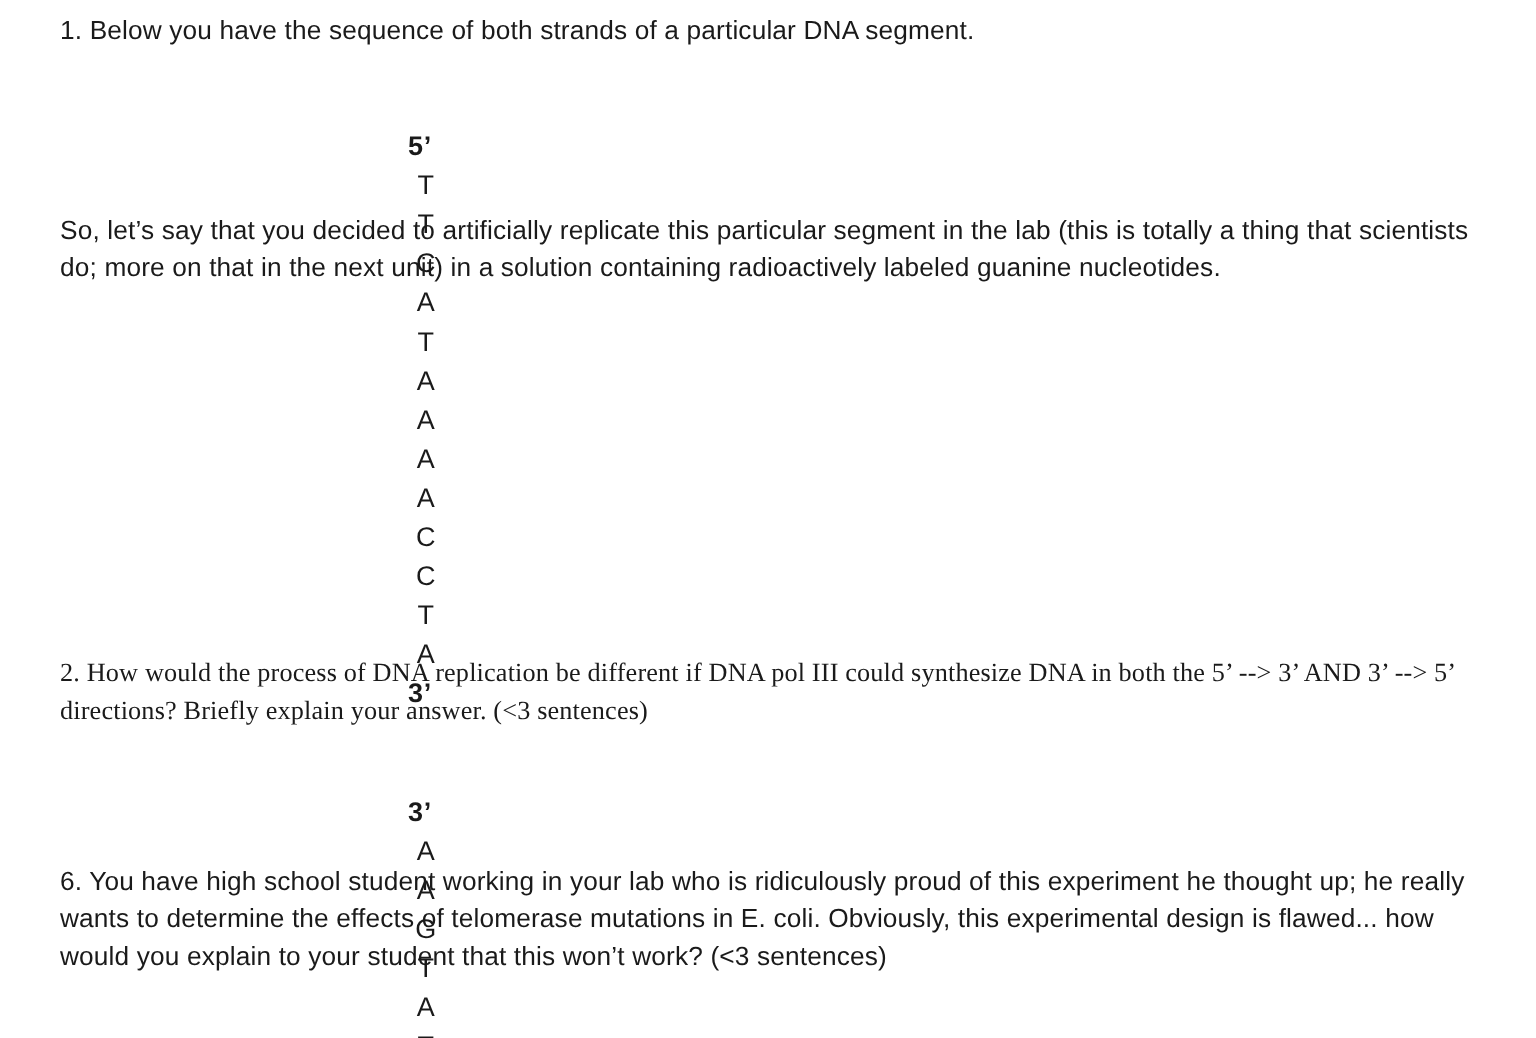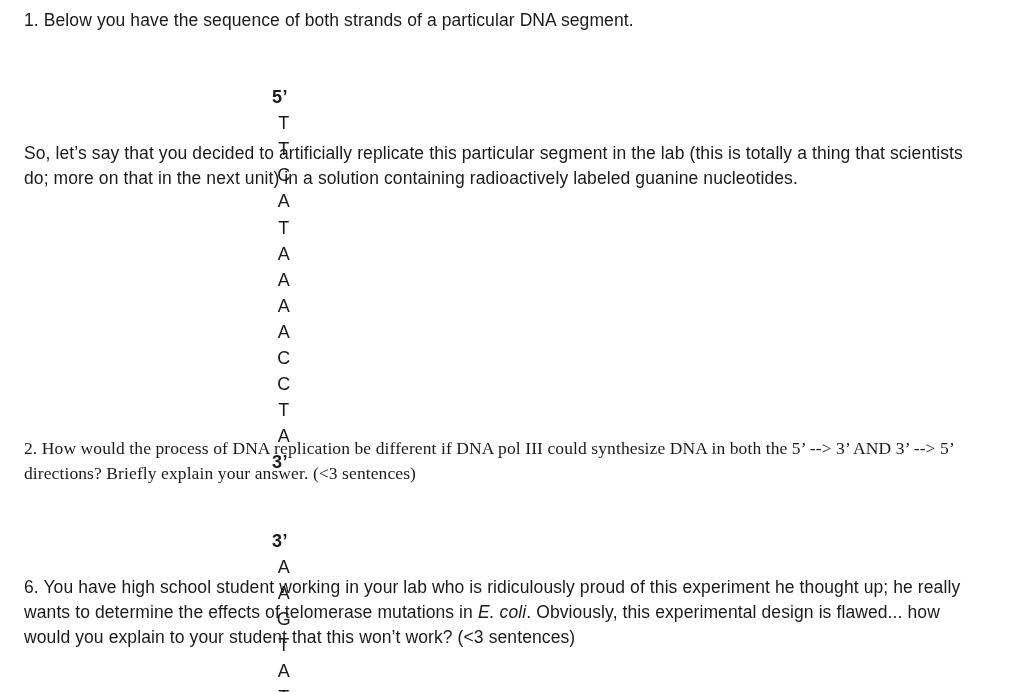--- a/index.html
+++ b/index.html
@@ -16,21 +16,21 @@
   }
   .page {
     position: relative;
     width: 1024px;
     height: 692px;
     padding: 0;
     box-sizing: border-box;
   }
   .block {
     position: absolute;
-    left: 24px;
+    left: 40px;
     width: 960px;
   }
   .para {
     font-size: 17.5px;
     line-height: 1.42;
     letter-spacing: 0.1px;
   }
   .q1 { top: 8px; }
   .seq-wrap {
     top: 58px;
@@ -51,21 +51,21 @@
   .seq-base {
     display: inline-block;
     width: 24px;
     text-align: center;
   }
   .intro { top: 141px; }
   .qa { top: 247px; }
   .qb { top: 325px; }
   .q2 { top: 436px; font-family: Liberation Serif, serif; }
   .q3 { top: 575px; }
-  .ital { font-style: italic; }
+  .ital { }
 </style>
 </head>
 <body>
 
 <div class="page">
 
   <div class="block para q1">1. Below you have the sequence of both strands of a particular DNA segment.</div>
 
   <div class="block seq-wrap">
     <div class="seq-row">

